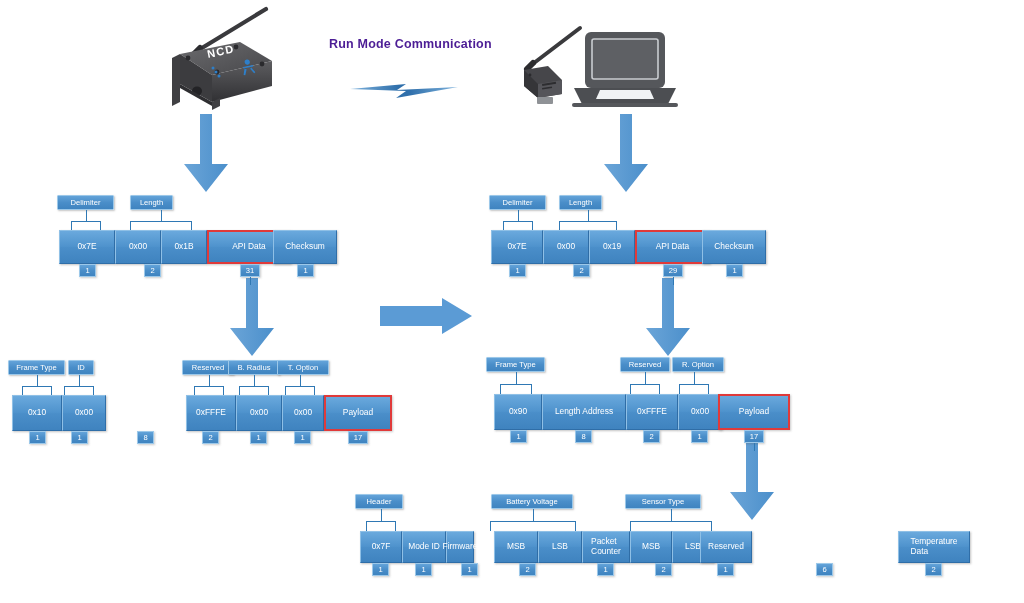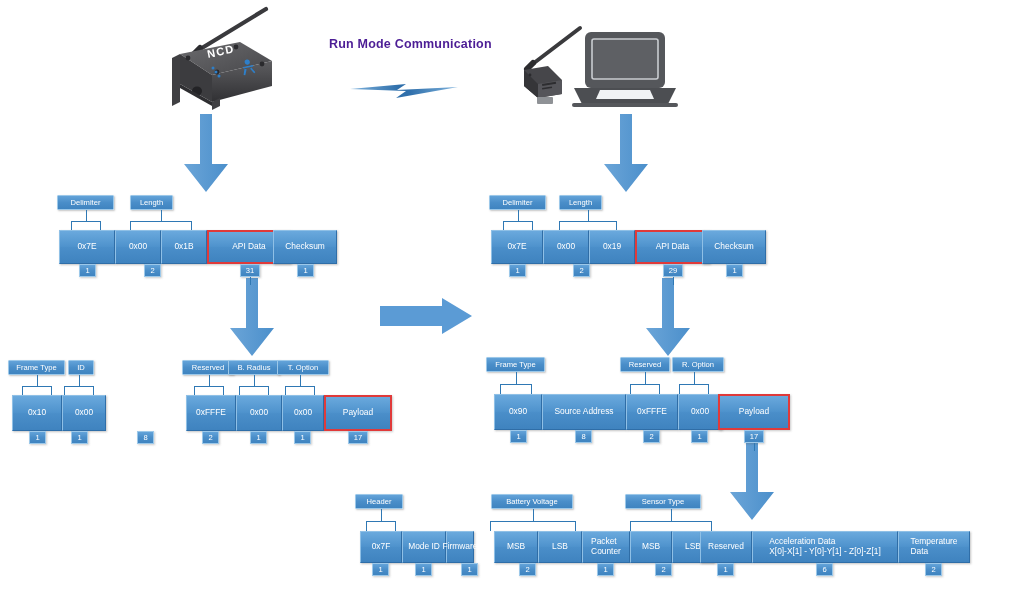--- a/index.html
+++ b/index.html
@@ -349,21 +349,21 @@
       <i class="lg" style="right:0;height:9px;"></i>
   </div>
   <div class="brk" style="left:679px;top:372px;width:30px;height:22px;">
     <i class="v" style="left:15px;height:13px;"></i>
       <i class="h" style="bottom:9px;"></i>
     <i class="lg" style="left:0;height:9px;"></i>
       <i class="lg" style="right:0;height:9px;"></i>
   </div>
 
   <div class="cell" style="left:494px;top:394px;width:48px;height:36px;">0x90</div>
-  <div class="cell" style="left:542px;top:394px;width:84px;height:36px;">Source Address</div>
+  <div class="cell" style="left:542px;top:394px;width:84px;height:36px;">Length Address</div>
   <div class="cell" style="left:626px;top:394px;width:52px;height:36px;">0xFFFE</div>
   <div class="cell" style="left:678px;top:394px;width:44px;height:36px;">0x00</div>
   <div class="cell red" style="left:718px;top:394px;width:72px;height:36px;">Payload</div>
 
   <div class="size" style="left:510px;top:430px;width:17px;height:13px;">1</div>
   <div class="size" style="left:575px;top:430px;width:17px;height:13px;">8</div>
   <div class="size" style="left:643px;top:430px;width:17px;height:13px;">2</div>
   <div class="size" style="left:691px;top:430px;width:17px;height:13px;">1</div>
   <div class="size" style="left:744px;top:430px;width:20px;height:13px;">17</div>
   <div class="stem" style="left:754px;top:443px;height:8px;"></div>
@@ -398,26 +398,20 @@
   <div class="cell" style="left:538px;top:531px;width:44px;height:32px;">LSB</div>
   <div class="cell" style="left:582px;top:531px;width:48px;height:32px;">
     <span>
       <span class="c-l2">Packet</span>
       <span class="c-l2">Counter</span>
     </span>
   </div>
   <div class="cell" style="left:630px;top:531px;width:42px;height:32px;">MSB</div>
   <div class="cell" style="left:672px;top:531px;width:42px;height:32px;">LSB</div>
   <div class="cell" style="left:700px;top:531px;width:52px;height:32px;">Reserved</div>
-  <div class="cell" style="left:752px;top:531px;width:146px;height:32px;">
-    <span>
-      <span class="c-l2">Acceleration Data</span>
-      <span class="c-l2">X[0]-X[1] - Y[0]-Y[1] - Z[0]-Z[1]</span>
-    </span>
-  </div>
   <div class="cell" style="left:898px;top:531px;width:72px;height:32px;">
     <span>
       <span class="c-l2">Temperature</span>
       <span class="c-l2">Data</span>
     </span>
   </div>
 
   <div class="size" style="left:372px;top:563px;width:17px;height:13px;">1</div>
   <div class="size" style="left:415px;top:563px;width:17px;height:13px;">1</div>
   <div class="size" style="left:461px;top:563px;width:17px;height:13px;">1</div>

